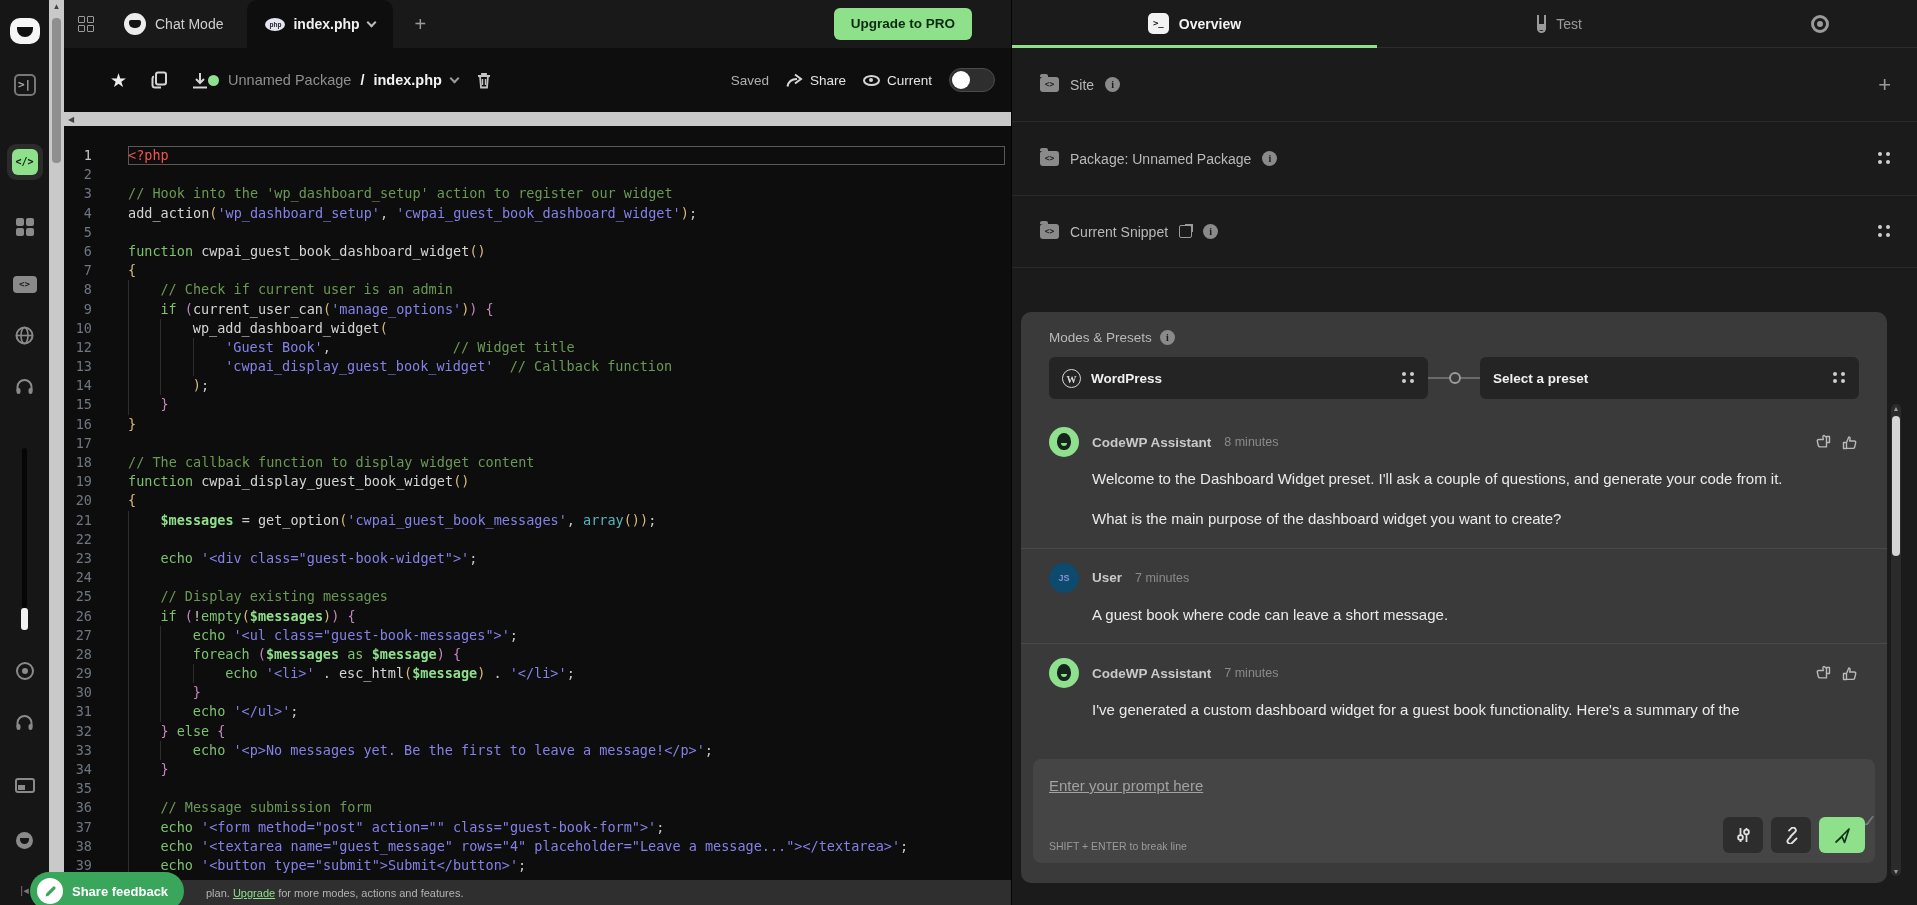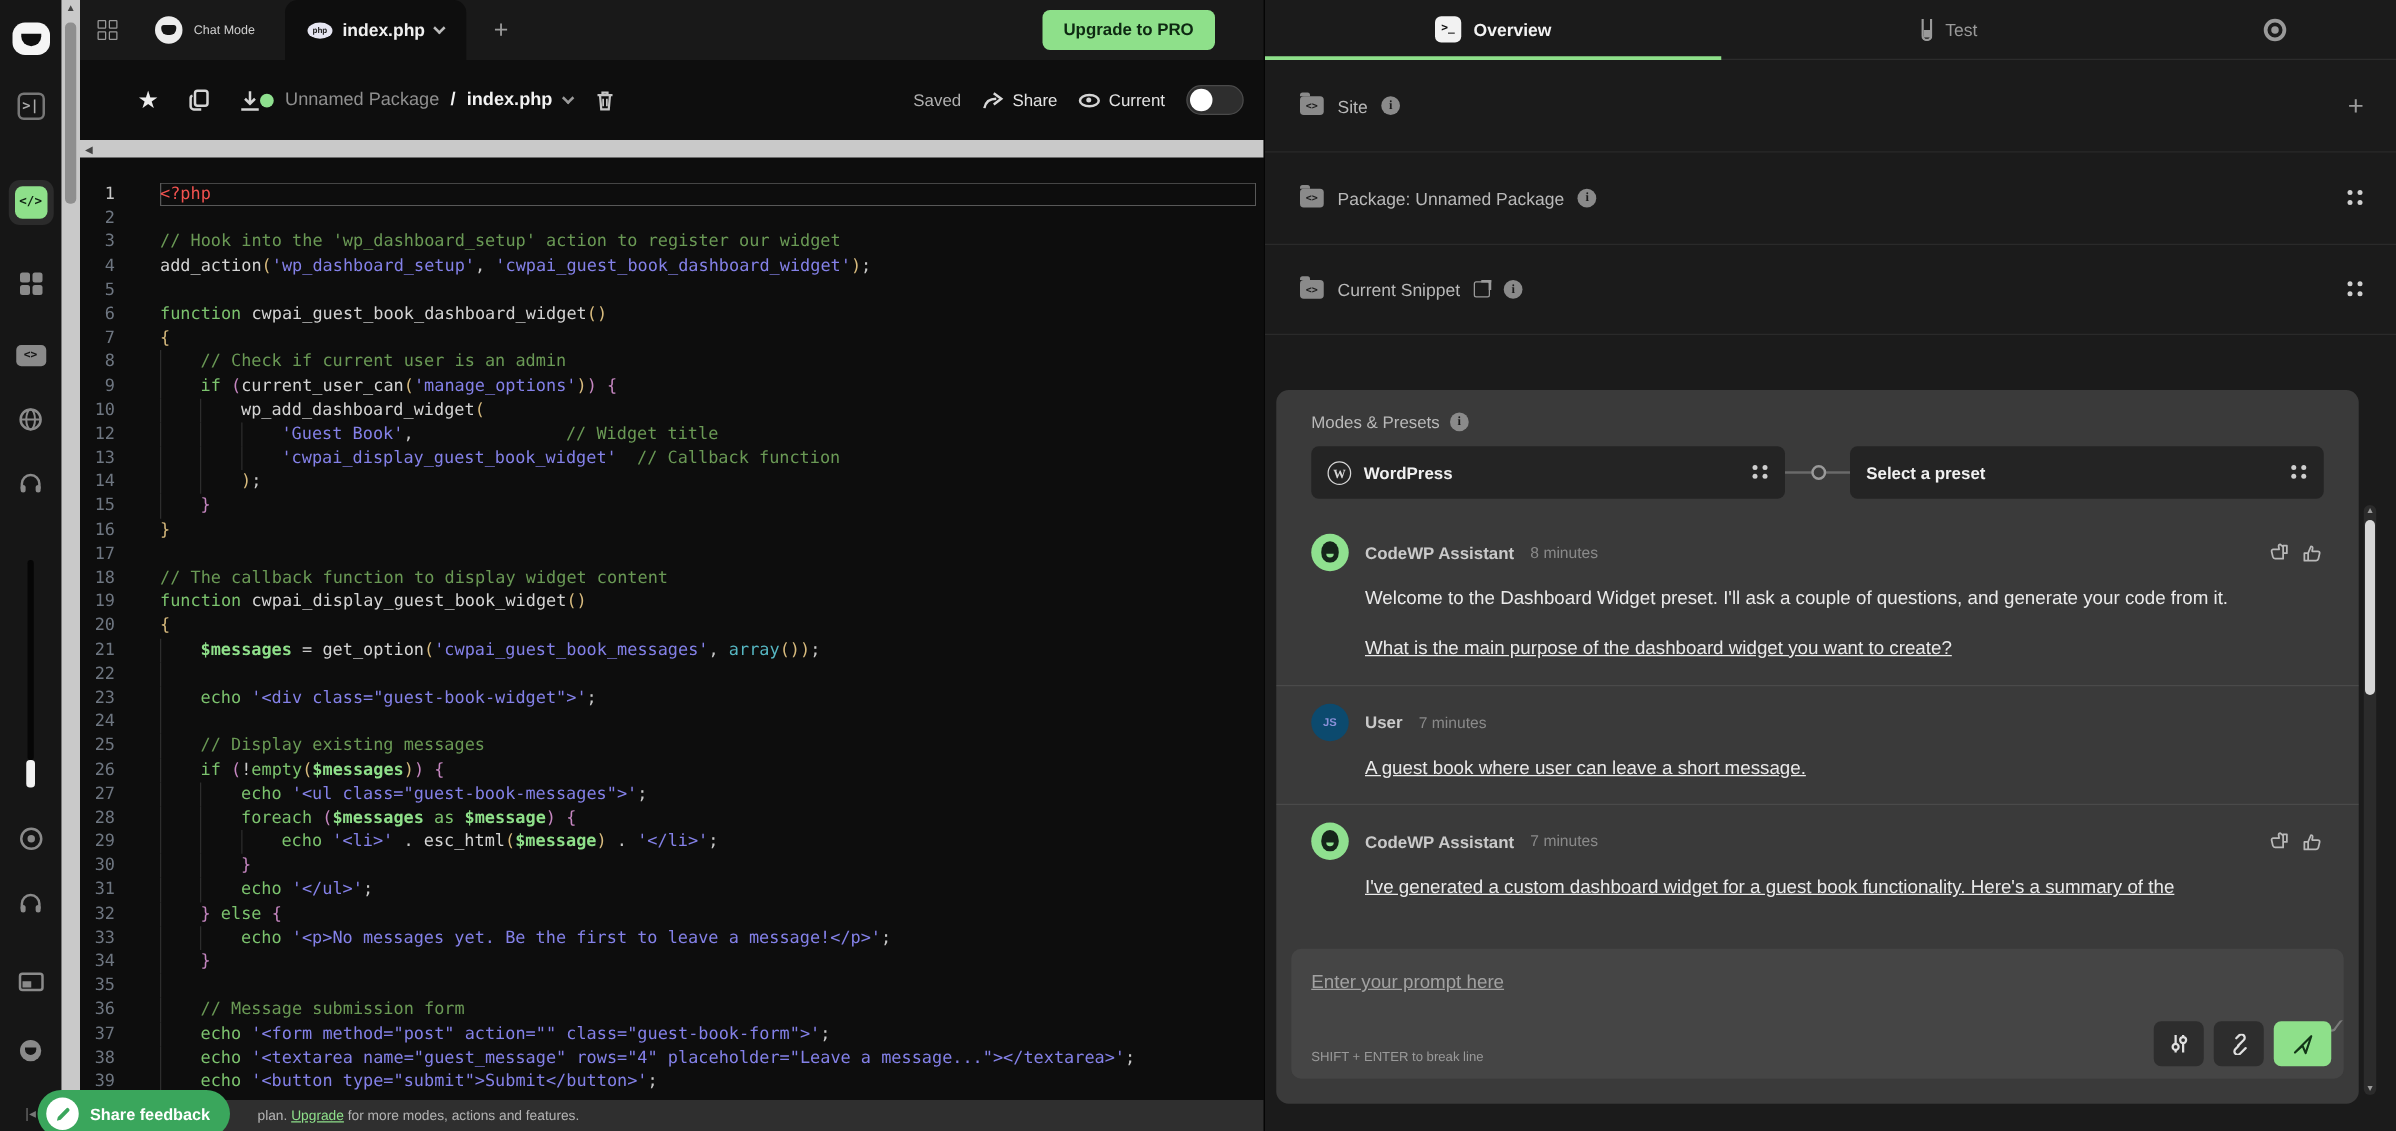--- a/index.html
+++ b/index.html
@@ -36,21 +36,21 @@
   #hscroll .arr { color:#444; font-size:8px; margin-left:4px; }
 
   
   #editor { position:absolute; left:64px; top:0; width:947px; height:905px; background:#0d0d0d; }
   #tabbar { position:relative; height:48px; background:#191919; display:flex; align-items:center; }
   .tgrid { margin-left:14px; width:16px; height:16px; display:grid; grid-template-columns:7px 7px; grid-template-rows:7px 7px; gap:2px; }
   .tgrid span { border:1.5px solid #9a9a9a; border-radius:1px; }
   .chat-tab { display:flex; align-items:center; gap:9px; margin-left:20px; padding:0 10px; height:48px; }
   .chat-badge { width:22px; height:22px; background:#ececec; border-radius:50%; position:relative; }
   .chat-badge::after { content:""; position:absolute; left:5px; top:7px; width:12px; height:8px; background:#151515; border-radius:2px 2px 5px 5px; }
-  .chat-tab span { color:#cfcfcf; font-size:10px; }
+  .chat-tab span { color:#cfcfcf; font-size:14px; }
   .file-tab { display:flex; align-items:center; gap:8px; height:48px; padding:0 18px; margin-left:14px; background:#0e0e0e; border-radius:10px 10px 0 0; }
   .php-oval { width:20px; height:13px; background:#e6e6f2; border-radius:50%; color:#222; font:bold 6.5px/13px "Liberation Sans",sans-serif; text-align:center; }
   .file-tab b { color:#f0f0f0; font-size:14px; font-weight:700; }
   .chev { width:7px; height:7px; border-right:2px solid #bbb; border-bottom:2px solid #bbb; transform:rotate(45deg); margin-top:-4px; }
   .plus { color:#9a9a9a; font-size:20px; margin-left:22px; }
   .upgrade-btn { position:absolute; right:39px; top:8px; height:32px; padding:0 17px; background:#8ee08a; color:#0e2912; font-weight:700; font-size:13.5px; border:none; border-radius:6px; line-height:32px;margin-left:17px; }
 
   #toolbar { height:64px; background:#0e0e0e; display:flex; align-items:center; }
   .tb-ico { color:#e0e0e0; margin-left:24px; display:flex; align-items:center; }
   .star { font-size:19px; margin-left:46px; color:#ececec; }
@@ -132,21 +132,21 @@
   .avatar { width:30px; height:30px; border-radius:50%; flex:none; position:relative; }
   .avatar.bot { background:#8fe08f; }
   .avatar.bot::after { content:""; position:absolute; left:8px; top:6px; width:14px; height:17px; background:#15251a; border-radius:50% 50% 46% 46%; }
   .avatar.bot::before { content:""; position:absolute; left:12px; top:16px; width:6px; height:3px; background:#8fe08f; border-radius:0 0 4px 4px; z-index:1; }
   .avatar.user { background:#0c4a6e; color:#8b90d8; font:600 9px/30px "Liberation Sans",sans-serif; text-align:center; }
   .msg-name { color:#c9c9c9; font-size:13.5px; font-weight:600; }
   .msg-time { color:#8a8a8a; font-size:12.5px; }
   .msg-actions { margin-left:auto; display:flex; gap:11px; }
   .msg-body { margin:10px 0 0 43px; color:#eaeaea; font-size:15px; line-height:1.65; }
   .msg-body p { margin-bottom:15px; }
-  .msg-body p:last-child { margin-bottom:0;text-decoration:underline; }
+  .msg-body p:last-child { margin-bottom:0; }
 
   #prompt-box { position:absolute; left:12px; bottom:20px; width:842px; height:104px; background:#454545; border-radius:8px; }
   #prompt-input { position:absolute; left:16px; top:18px; color:#a2a2a2; font-size:15px;text-decoration:underline; }
   #prompt-hint { position:absolute; left:16px; bottom:11px; color:#9a9a9a; font-size:10.5px; }
   #prompt-btns { position:absolute; right:10px; bottom:10px; display:flex; gap:8px; }
   .pbtn { width:40px; height:36px; background:#2d2d2d; border:none; border-radius:6px; display:flex; align-items:center; justify-content:center; }
   .pbtn.send { background:#8ee08a; width:46px; }
   .resize-handle { position:absolute; right:5px; top:58px; width:9px; height:9px;
     border-right:2px solid #8a8a8a; border-bottom:2px solid #8a8a8a; transform:skew(-45deg) rotate(-14deg); opacity:.8; }
 
@@ -447,21 +447,21 @@
               <p>What is the main purpose of the dashboard widget you want to create?</p>
             </div>
           </div>
           <div class="msg">
             <div class="msg-hdr">
               <div class="avatar user">JS</div>
               <span class="msg-name">User</span>
               <span class="msg-time">7 minutes</span>
             </div>
             <div class="msg-body">
-              <p>A guest book where user can leave a short message.</p>
+              <p>A guest book where code can leave a short message.</p>
             </div>
           </div>
           <div class="msg">
             <div class="msg-hdr">
               <div class="avatar bot"></div>
               <span class="msg-name">CodeWP Assistant</span>
               <span class="msg-time">7 minutes</span>
               <div class="msg-actions">
                 <svg width="17" height="17" viewBox="0 0 17 17" style="transform:scale(-1,-1)">
                   <path d="M1.5 8.5h3v6h-3zM4.5 13.5l2.3 2c.9 0 1.4-.6 1.3-1.5l-.4-2.5h4.6c1 0 1.6-.8 1.4-1.7l-1-4.3c-.2-.8-.9-1.4-1.8-1.4H4.5z" fill="none" stroke="#b9b9b9" stroke-width="1.4" stroke-linejoin="round"></path>

